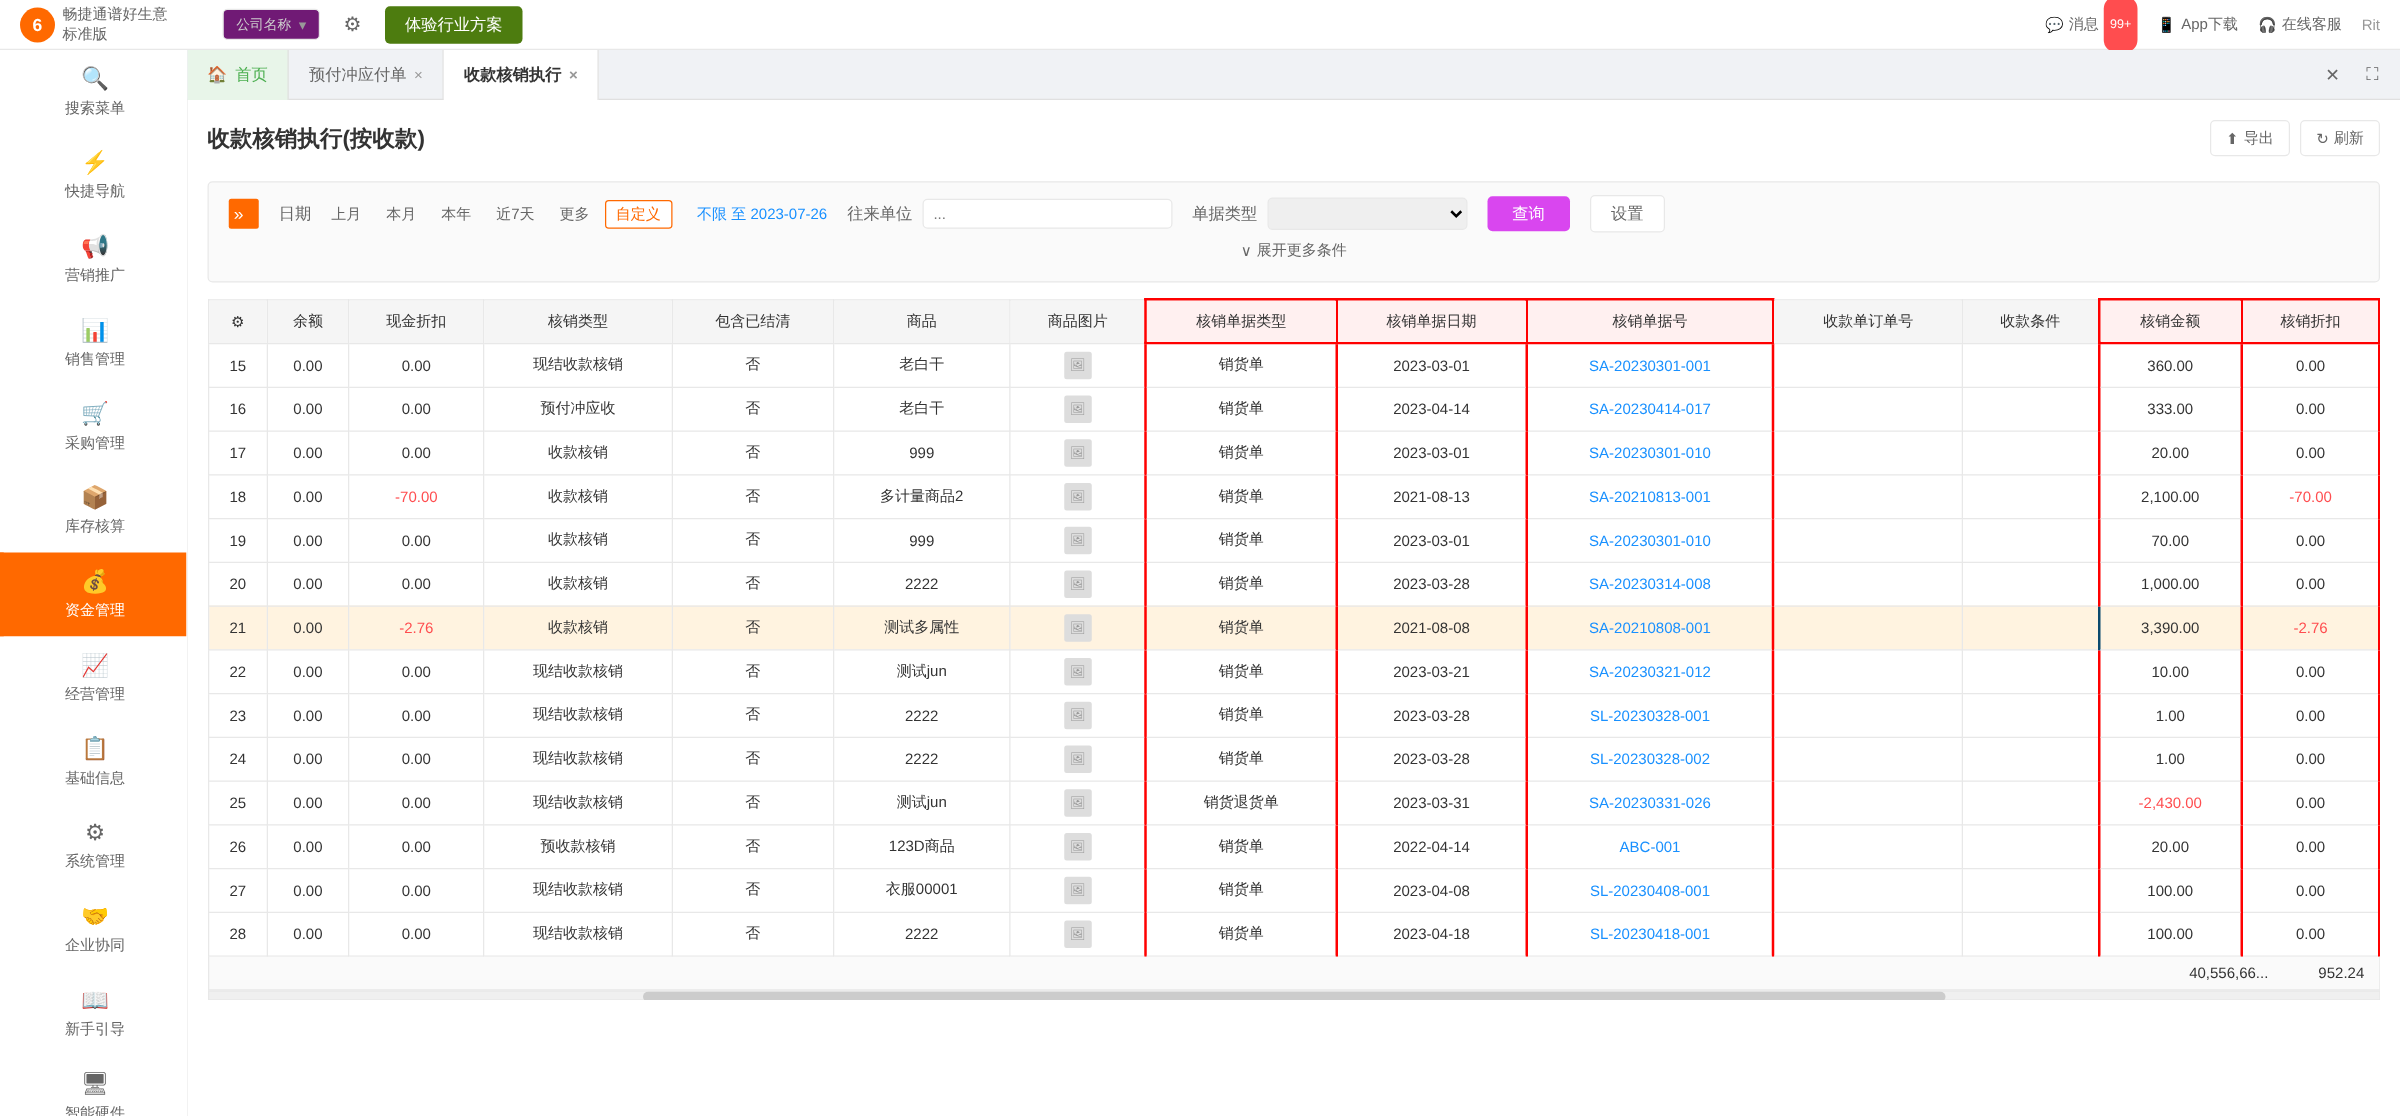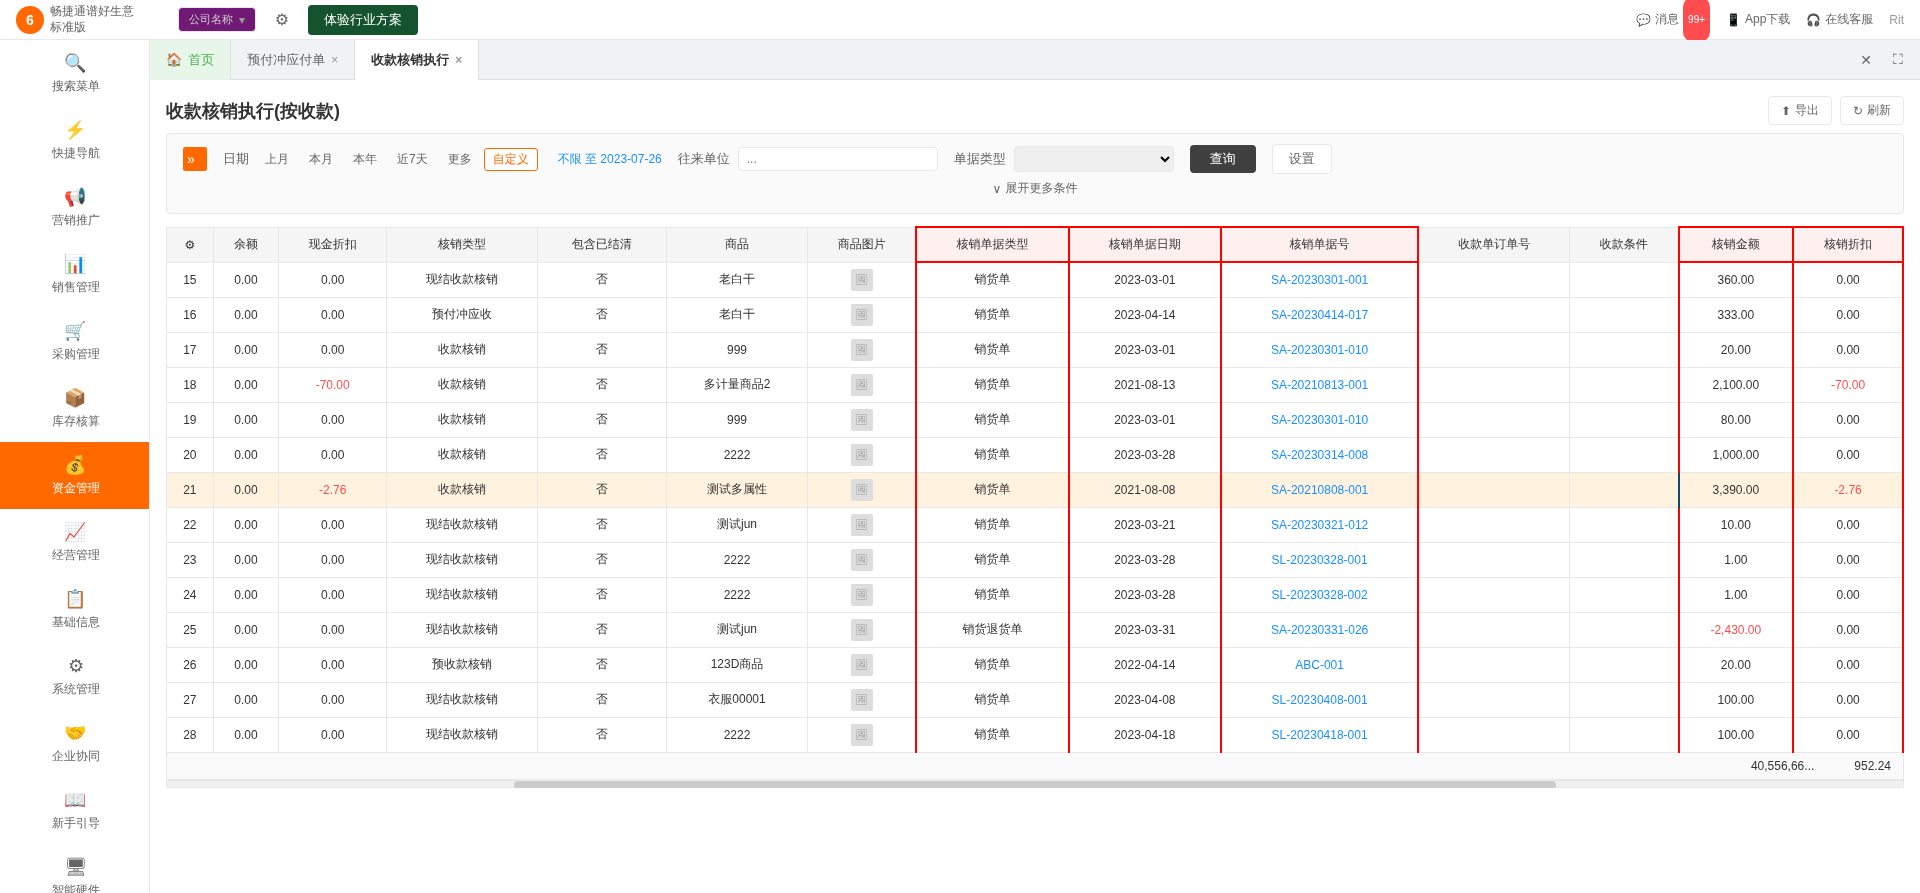--- a/index.html
+++ b/index.html
@@ -6,21 +6,21 @@
     body { font-family: 'Microsoft YaHei', Arial, sans-serif; font-size: 13px; background: #f5f5f5; color: #333; overflow: hidden; }
 
     
     .top-bar { height: 40px; background: #fff; border-bottom: 1px solid #e8e8e8; display: flex; align-items: center; padding: 0 16px; gap: 12px; }
     .top-bar-logo { display: flex; align-items: center; gap: 6px; width: 150px; min-width: 150px; }
     .logo-icon { width: 28px; height: 28px; background: #ff6900; border-radius: 50%; display: flex; align-items: center; justify-content: center; color: white; font-size: 14px; font-weight: bold; }
     .logo-text { font-size: 12px; color: #666; line-height: 1.3; }
     .top-bar-center { flex: 1; display: flex; align-items: center; gap: 12px; }
     .company-selector { display: flex; align-items: center; gap: 6px; padding: 4px 10px; border: 1px solid #e8e8e8; border-radius: 4px; cursor: pointer; background: #701a75; font-size: 12px; color: #999; }
     .gear-btn { width: 28px; height: 28px; border: none; background: transparent; cursor: pointer; display: flex; align-items: center; justify-content: center; color: #666; font-size: 16px; }
-    .industry-btn { padding: 6px 16px; background: #14532d; color: white; border: none; border-radius: 4px; cursor: pointer; font-size: 13px; }
+    .industry-btn { padding: 6px 16px; background: #4d7c0f; color: white; border: none; border-radius: 4px; cursor: pointer; font-size: 13px; }
     .top-bar-right { display: flex; align-items: center; gap: 16px; font-size: 12px; color: #666; }
     .badge-item { display: flex; align-items: center; gap: 4px; cursor: pointer; }
     .badge { background: #ff4d4f; color: white; border-radius: 10px; padding: 17px 5px; font-size: 10px; }
     .username { color: #999; font-size: 12px; }
 
     
     .layout { display: flex; height: calc(100vh - 40px); }
 
     
     .sidebar { width: 150px; background: #fff; border-right: 1px solid #e8e8e8; display: flex; flex-direction: column; overflow-y: auto; }
@@ -37,36 +37,36 @@
     .tab.active { background: #fff; color: #333; font-weight: bold; }
     .tab.home { background: #e8f5e9; color: #4caf50; }
     .tab-close { font-size: 12px; color: #999; }
     .tab-bar-actions { margin-left: auto; display: flex; align-items: center; gap: 4px; padding-right: 8px; }
     .tab-action-btn { width: 28px; height: 28px; display: flex; align-items: center; justify-content: center; cursor: pointer; color: #666; font-size: 14px; border: none; background: transparent; }
 
     
     .content { flex: 1; overflow: auto; padding: 16px; background: #fff; }
 
     
-    .page-header { display: flex; align-items: center; justify-content: space-between; margin-bottom: 8px; }
+    .page-header { display: flex; align-items: center; justify-content: space-between; margin-bottom: 20px; }
     .page-title { font-size: 18px; font-weight: bold; color: #333; }
     .header-actions { display: flex; gap: 8px; }
     .header-btn { padding: 5px 12px; border: 1px solid #e8e8e8; border-radius: 4px; cursor: pointer; font-size: 12px; background: #fff; display: flex; align-items: center; gap: 4px; color: #666; }
 
     
     .filter-bar { background: #fafafa; border: 1px solid #e8e8e8; border-radius: 4px; padding: 10px 16px; margin-bottom: 12px; }
     .filter-row { display: flex; align-items: center; gap: 16px; flex-wrap: wrap; }
     .filter-item { display: flex; align-items: center; gap: 8px; }
     .filter-label { color: #666; font-size: 13px; white-space: nowrap; }
     .date-btns { display: flex; gap: 4px; align-items: center; }
     .date-btn { padding: 2px 8px; font-size: 12px; cursor: pointer; color: #666; border: none; background: transparent; }
     .date-btn.custom { background: #fff; border: 1px solid #ff6900; color: #ff6900; border-radius: 3px; }
     .filter-input { border: 1px solid #e8e8e8; border-radius: 4px; padding: 4px 8px; font-size: 12px; width: 200px; }
     .filter-select { border: 1px solid #e8e8e8; border-radius: 4px; padding: 4px 8px; font-size: 12px; width: 160px; }
-    .query-btn { padding: 5px 20px; background: #404040; color: white; border: none; border-radius: 4px; cursor: pointer; font-size: 13px; }
+    .query-btn { padding: 5px 20px; background: #d946ef; color: white; border: none; border-radius: 4px; cursor: pointer; font-size: 13px; }
     .settings-btn { padding: 5px 16px; background: #fff; border: 1px solid #e8e8e8; border-radius: 4px; cursor: pointer; font-size: 13px; color: #666; }
     .expand-bar { display: flex; align-items: center; justify-content: center; padding: 6px; cursor: pointer; color: #666; font-size: 12px; gap: 4px; }
 
     
     .table-wrapper { overflow: auto; position: relative; }
     table { width: 100%; border-collapse: collapse; font-size: 12px; }
     thead th { background: #f5f5f5; border: 1px solid #e8e8e8; padding: 8px 6px; text-align: center; white-space: nowrap; color: #333; font-weight: normal; position: sticky; top: 0; z-index: 1; }
     tbody td { border: 1px solid #e8e8e8; padding: 6px; text-align: center; white-space: nowrap; }
     tbody tr.highlighted { background: #fff3e0; }
     .link-text { color: #1890ff; cursor: pointer; text-decoration: none; }
@@ -346,21 +346,21 @@
       <td>否</td>
       <td>999</td>
       <td>
                   <div style="width:22px;height:22px;background:#ddd;border-radius:2px;margin:auto;display:flex;align-items:center;justify-content:center;font-size:10px;color:#999;">🖼</div>
                 </td>
       <td style="border-left:2px solid #ff0000;border-right:2px solid #ff0000;">销货单</td>
       <td style="border-left:2px solid #ff0000;border-right:2px solid #ff0000;">2023-03-01</td>
       <td style="border-left:2px solid #ff0000;border-right:2px solid #ff0000;"><a class="link-text" href="#">SA-20230301-010</a></td>
       <td></td>
       <td></td>
-      <td style="border-left:2px solid #ff0000;border-right:2px solid #ff0000;"><span>80.00</span></td>
+      <td style="border-left:2px solid #ff0000;border-right:2px solid #ff0000;"><span>70.00</span></td>
       <td style="border-left:2px solid #ff0000;border-right:2px solid #ff0000;"><span>0.00</span></td>
     </tr>
               <tr>
       <td>20</td>
       <td>0.00</td>
       <td><span>0.00</span></td>
       <td>收款核销</td>
       <td>否</td>
       <td>2222</td>
       <td>

